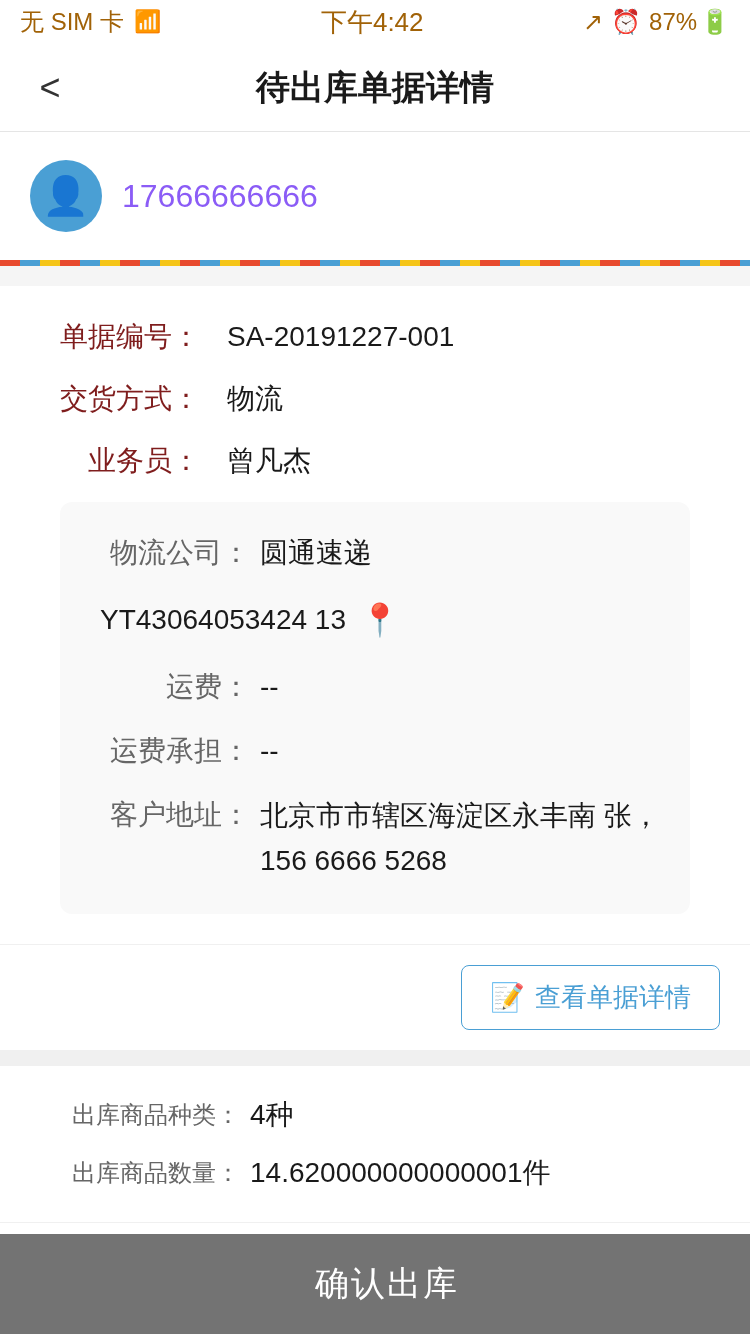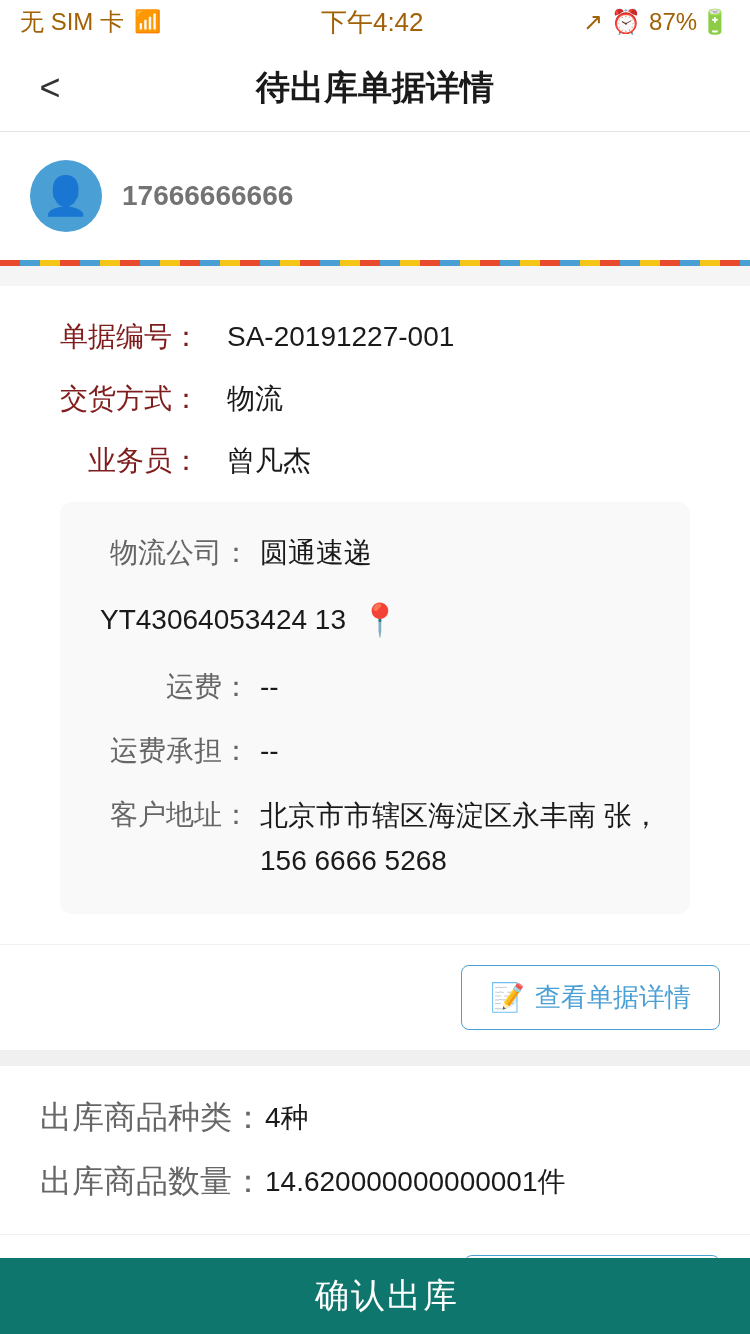--- a/index.html
+++ b/index.html
@@ -94,23 +94,23 @@
       background: #4a9fd4;
       display: flex;
       align-items: center;
       justify-content: center;
     }
     .avatar-person {
       color: white;
       font-size: 38px;
     }
     .customer-phone {
-      font-size: 28px;
-      font-weight: 700;
-      color: #737373;
+      font-size: 32px;
+      font-weight: 400;
+      color: #8b5cf6;
     }
 
     
     .dashed-border {
       width: 750px;
       height: 6px;
       background: repeating-linear-gradient(
         90deg,
         #e84a2e 0px, #e84a2e 20px,
         #4a9fd4 20px, #4a9fd4 40px,
@@ -227,29 +227,29 @@
     .goods-row {
       display: flex;
       align-items: center;
       margin-bottom: 20px;
     }
     .goods-row:last-child {
       margin-bottom: 0;
     }
     .goods-label {
       color: #666;
-      font-size: 32px;
+      font-size: 24px;
       min-width: 200px;
       text-align: right;
       flex-shrink: 0;
     }
     .goods-value {
       color: #1a1a1a;
       font-size: 28px;
-      margin-left: 1px;
+      margin-left: 10px;
     }
 
     .view-detail-row {
       background: #fff;
       padding: 20px 30px;
       display: flex;
       justify-content: flex-end;
       border-top: 1px solid #f0f0f0;
     }
     .view-detail-btn {
@@ -270,22 +270,22 @@
       height: 250px;
       background: #f5f5f5;
     }
 
     
     .bottom-bar {
       position: fixed;
       bottom: 0;
       left: 0;
       width: 750px;
-      height: 76px;
-      background: #0f766e;
+      height: 100px;
+      background: #737373;
       display: flex;
       align-items: center;
       justify-content: center;
       cursor: pointer;
       padding-left: 24px;
     }
     .confirm-btn-text {
       color: #fff;
       font-size: 34px;
       font-weight: 500;

